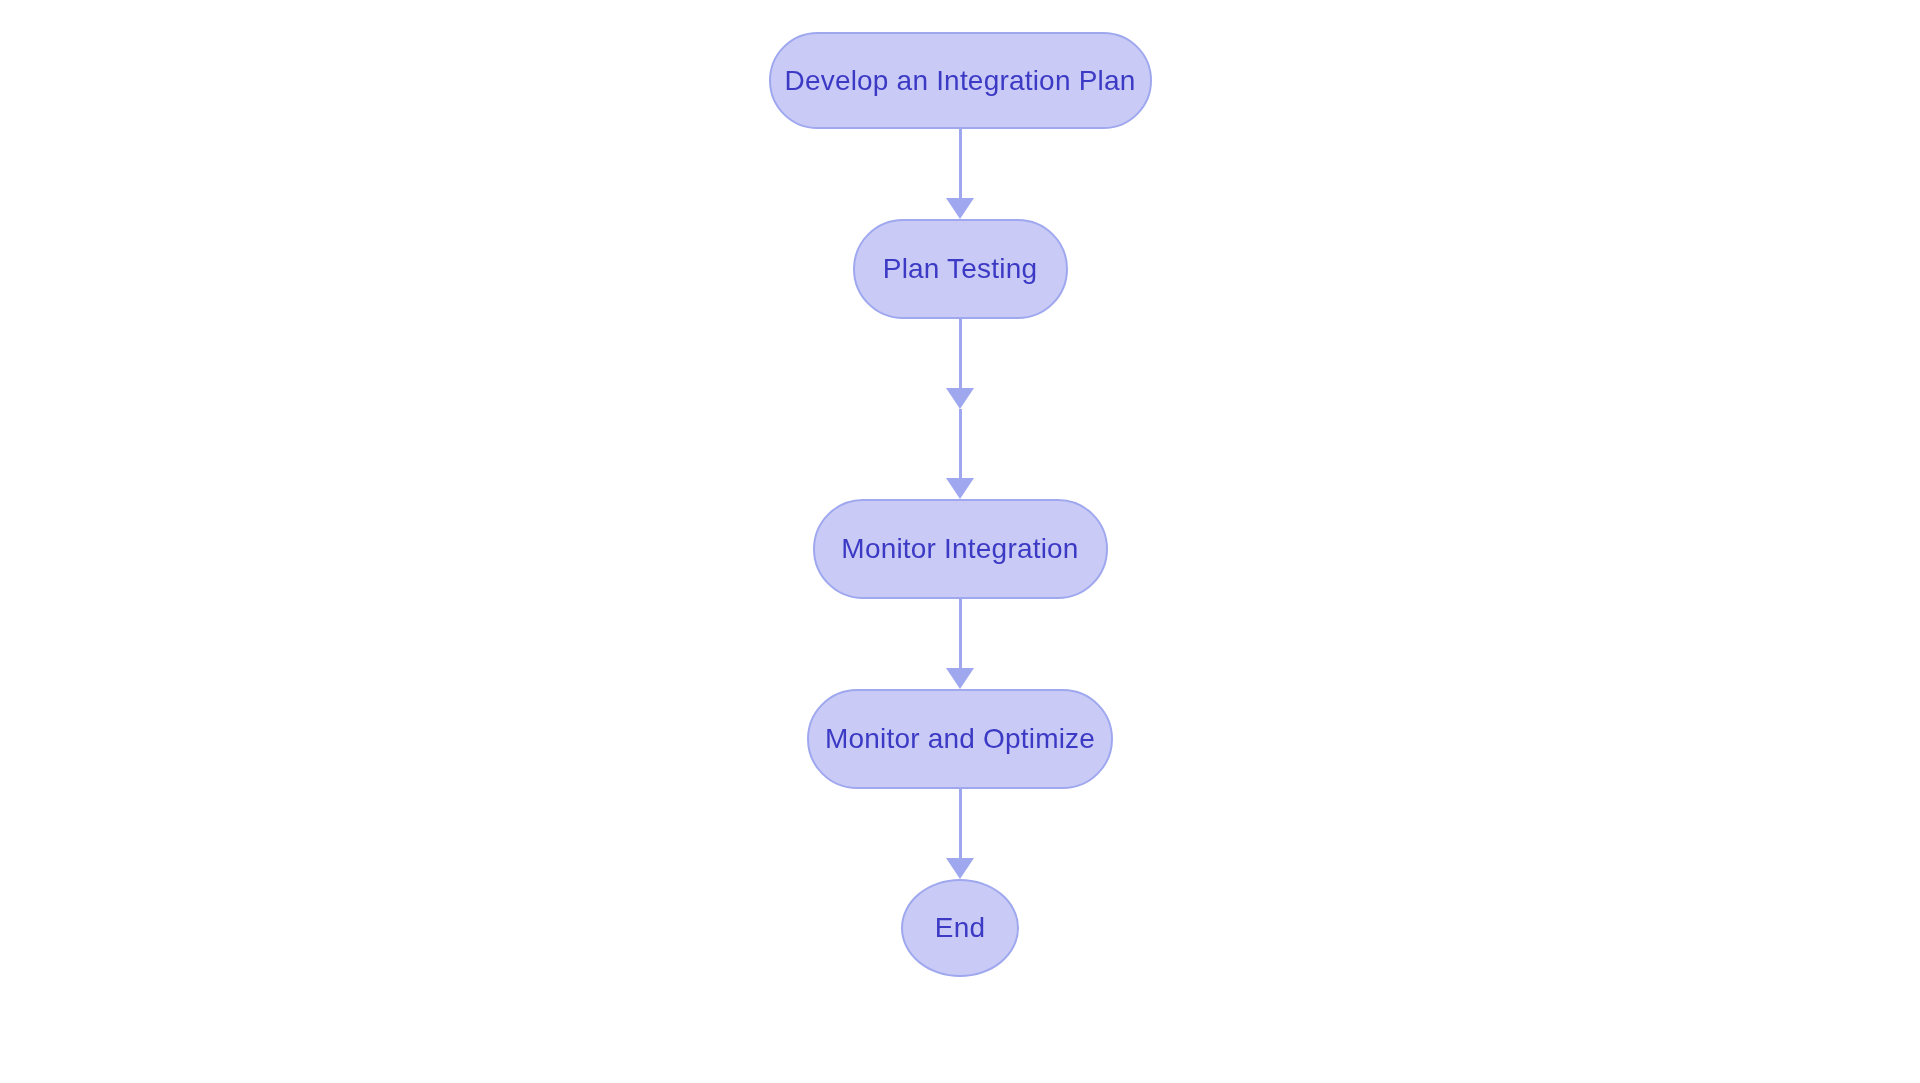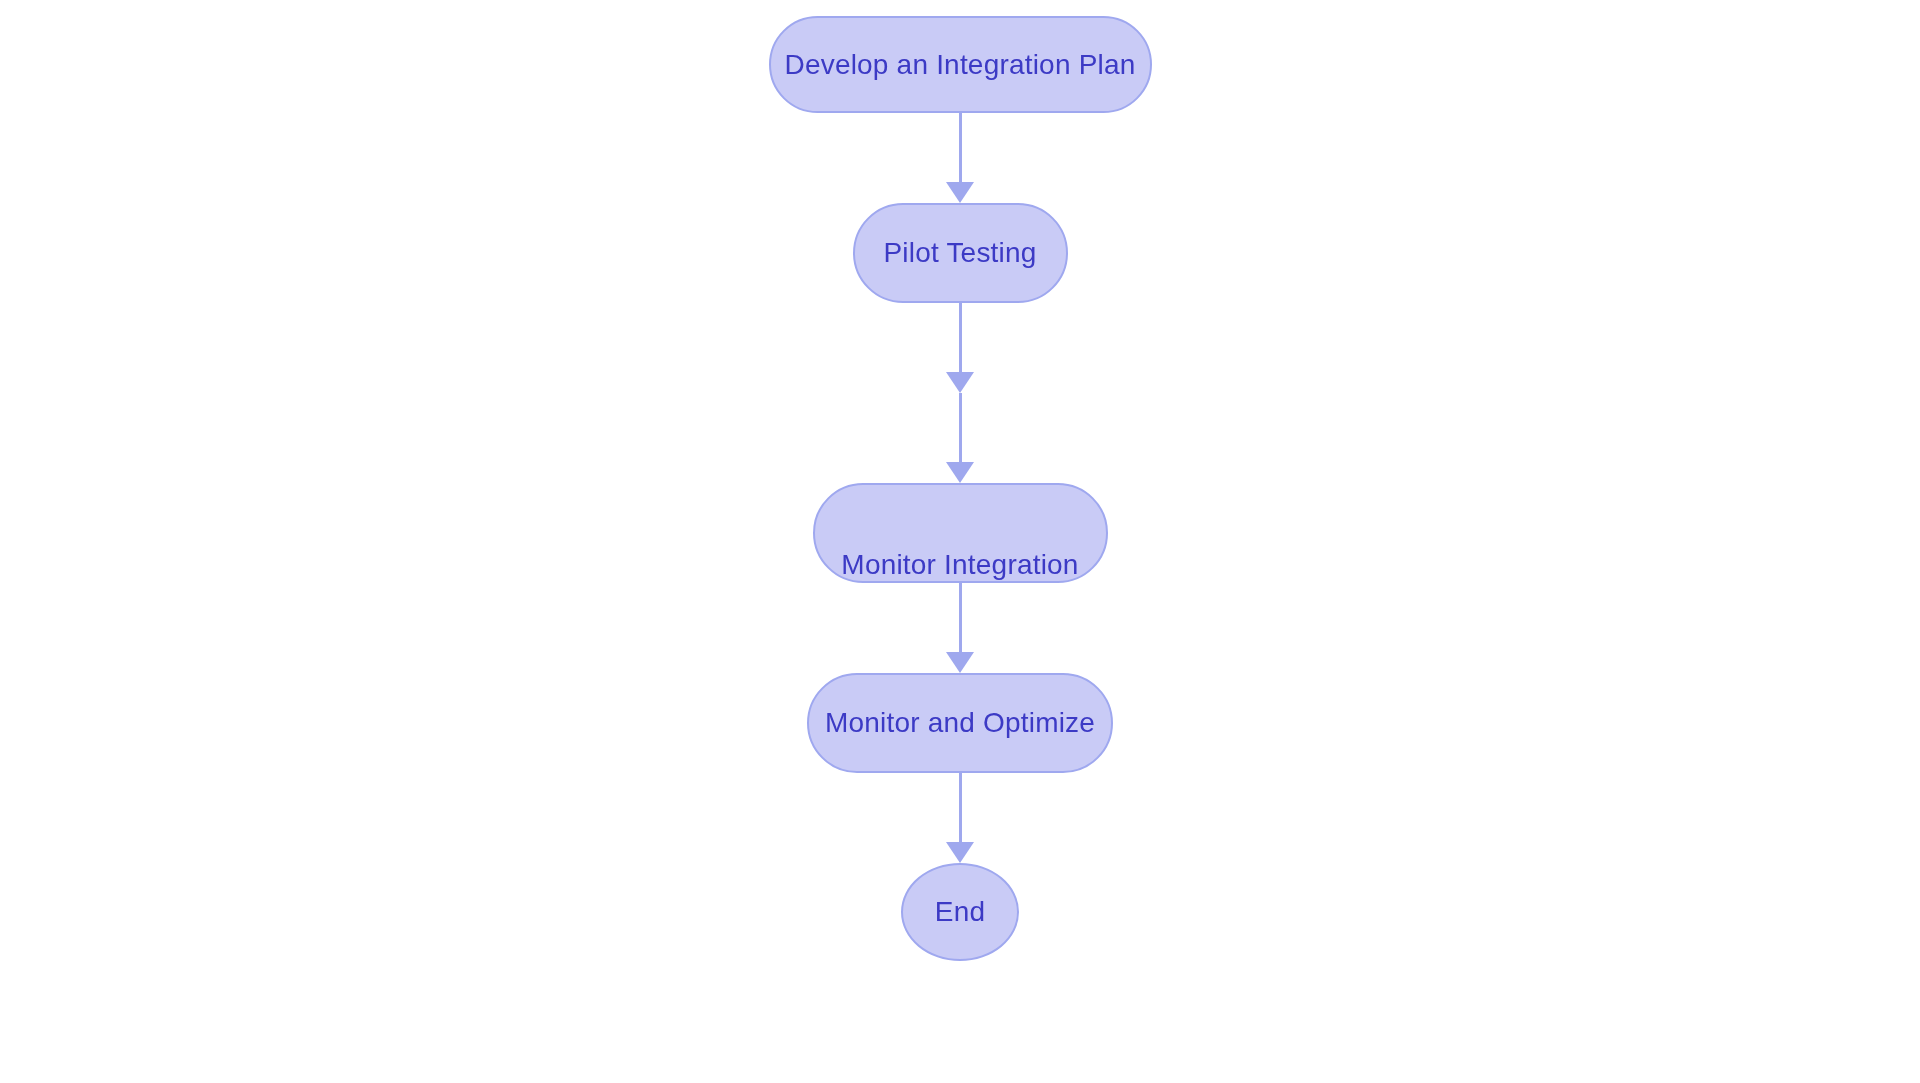--- a/index.html
+++ b/index.html
@@ -18,40 +18,40 @@
     font-family: "Liberation Sans", "DejaVu Sans", sans-serif;
     overflow: hidden;
   }
   .canvas {
     position: relative;
     width: 1920px;
     height: 1083px;
     display: flex;
     flex-direction: column;
     align-items: center;
-    padding-top: 16px;
+    padding-top: 32px;
   }
   .node {
     display: flex;
     align-items: center;
     justify-content: center;
     background: var(--node-fill);
     border: 2px solid var(--node-border);
     color: var(--node-text);
     font-size: 28px;
     font-weight: 400;
     letter-spacing: 0.2px;
     text-align: center;
     flex-shrink: 0;
   }
   .pill { border-radius: 50px; height: 100px; }
   .node-1 { width: 383px; height: 97px; border-radius: 49px; }
   .node-2 { width: 215px; }
   .node-3 { width: 310px; }
-  .node-4 { width: 295px; align-items: flex-end; }
+  .node-4 { width: 295px; }
   .node-5 { width: 306px; }
   .node-end {
     width: 118px;
     height: 98px;
     border-radius: 50%;
   }
   .arrow {
     display: flex;
     flex-direction: column;
     align-items: center;
@@ -80,21 +80,21 @@
   <div class="node node-1">
     <span>Develop an Integration Plan</span>
   </div>
 
   <div class="arrow">
     <div class="shaft"></div>
     <div class="head"></div>
   </div>
 
   <div class="node pill node-2">
-    <span>Pilot Testing</span>
+    <span>Plan Testing</span>
   </div>
 
   <div class="arrow">
     <div class="shaft"></div>
     <div class="head"></div>
   </div>
 
 
   <div class="arrow">
     <div class="shaft"></div>

